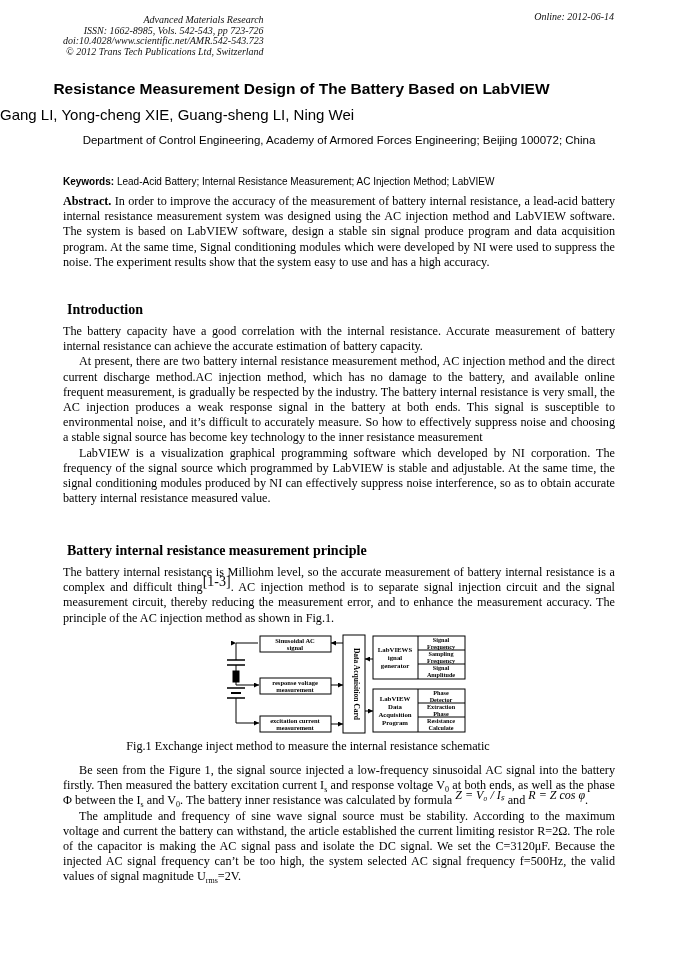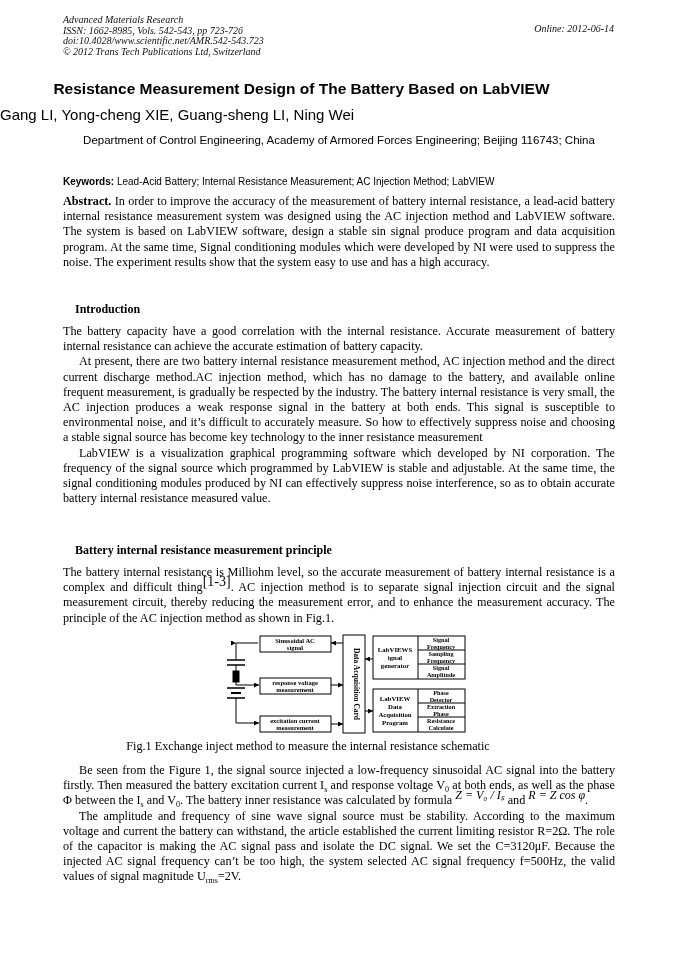--- a/index.html
+++ b/index.html
@@ -1,48 +1,48 @@
 <!DOCTYPE html>
 <html><head>
 <meta charset="utf-8">
 <style>
   html, body { margin: 0; padding: 0; background: #ffffff; }
   body { width: 678px; height: 959px; position: relative; overflow: hidden; color: #000; font-family: "Liberation Serif", serif; }
   .hdr { position: absolute; font-style: italic; font-size: 10px; line-height: 10.5px; color: #111; }
-  .hdr-left { left: 63px; top: 15px; }
-  .hdr-right { right: 64px; top: 24px; }
+  .hdr-left { left: 63px; top: 15px; text-align: right; }
+  .hdr-right { right: 64px; top: 12px; }
   .title { position: absolute; left: 0; width: 603px; top: 80px; text-align: center; font-family: "Liberation Sans", sans-serif; font-weight: bold; font-size: 15.5px; }
   .authors { position: absolute; left: 0; width: 678px; top: 106px; text-align: left; font-family: "Liberation Sans", sans-serif; font-size: 15px; }
   .affil { position: absolute; left: 60px; width: 558px; top: 133px; text-align: center; font-family: "Liberation Sans", sans-serif; font-size: 11.5px; line-height: 14px; }
   .keywords { position: absolute; left: 63px; top: 176px; font-family: "Liberation Sans", sans-serif; font-size: 10px; }
   .keywords b { font-weight: bold; }
   .para { position: absolute; left: 63px; width: 552px; font-size: 12.2px; line-height: 15.2px; text-align: justify; }
   .para .ind { display: inline-block; width: 16px; }
-  .heading { position: absolute; left: 75px; font-weight: bold; font-size: 12px; }
+  .heading { position: absolute; left: 67px; font-weight: bold; font-size: 14px; }
   .abs-label { font-weight: bold; }
   sup { font-size: 14px; line-height: 0; }
   sub { font-size: 8px; line-height: 0; }
   .figure { position: absolute; left: 225px; top: 632px; width: 245px; height: 104px; }
   .caption { position: absolute; left: 0; width: 616px; top: 739px; text-align: center; font-size: 12.2px; }
   .formula { font-style: italic; font-size: 12px; position: relative; top: -5px; }
 </style>
 </head>
 <body>
 
 <div class="hdr hdr-left">
   <div>Advanced Materials Research</div>
   <div>ISSN: 1662-8985, Vols. 542-543, pp 723-726</div>
   <div>doi:10.4028/www.scientific.net/AMR.542-543.723</div>
   <div>© 2012 Trans Tech Publications Ltd, Switzerland</div>
 </div>
 <div class="hdr hdr-right">Online: 2012-06-14</div>
 
 <div class="title">Resistance Measurement Design of The Battery Based on LabVIEW</div>
 <div class="authors">Gang LI, Yong-cheng XIE,  Guang-sheng LI,  Ning Wei</div>
-<div class="affil">Department of Control Engineering, Academy of Armored Forces Engineering; Beijing 116743; China</div>
+<div class="affil">Department of Control Engineering, Academy of Armored Forces Engineering; Beijing 100072; China</div>
 
 <div class="keywords"><b>Keywords:</b><span> Lead-Acid Battery; Internal Resistance Measurement; AC Injection Method; LabVIEW</span></div>
 
 <div class="para" style="top:194px;"><span class="abs-label">Abstract.</span><span> In order to improve the accuracy of the measurement of battery internal resistance, a lead-acid battery internal resistance measurement system was designed using the AC injection method and LabVIEW software. The system is based on LabVIEW software, design a stable sin signal produce program and data acquisition program. At the same time, Signal conditioning modules which were developed by NI were used to suppress the noise. The experiment results show that the system easy to use and has a high accuracy.</span></div>
 
 <div class="heading" style="top:302px;">Introduction</div>
 
 <div class="para" style="top:324px;">
   <span>The battery capacity have a good correlation with the internal resistance. Accurate measurement of battery internal resistance can achieve the accurate estimation of battery capacity.</span><br>
   <span class="ind"></span><span>At present, there are two battery internal resistance measurement method, AC injection method and the direct current discharge method.AC injection method, which has no damage to the battery, and available online frequent measurement, is gradually be respected by the industry. The battery internal resistance is very small, the AC injection produces a weak response signal in the battery at both ends. This signal is susceptible to environmental noise, and it’s difficult to accurately measure. So how to effectively suppress noise and choosing a stable signal source has become key technology to the inner resistance measurement</span><br>

